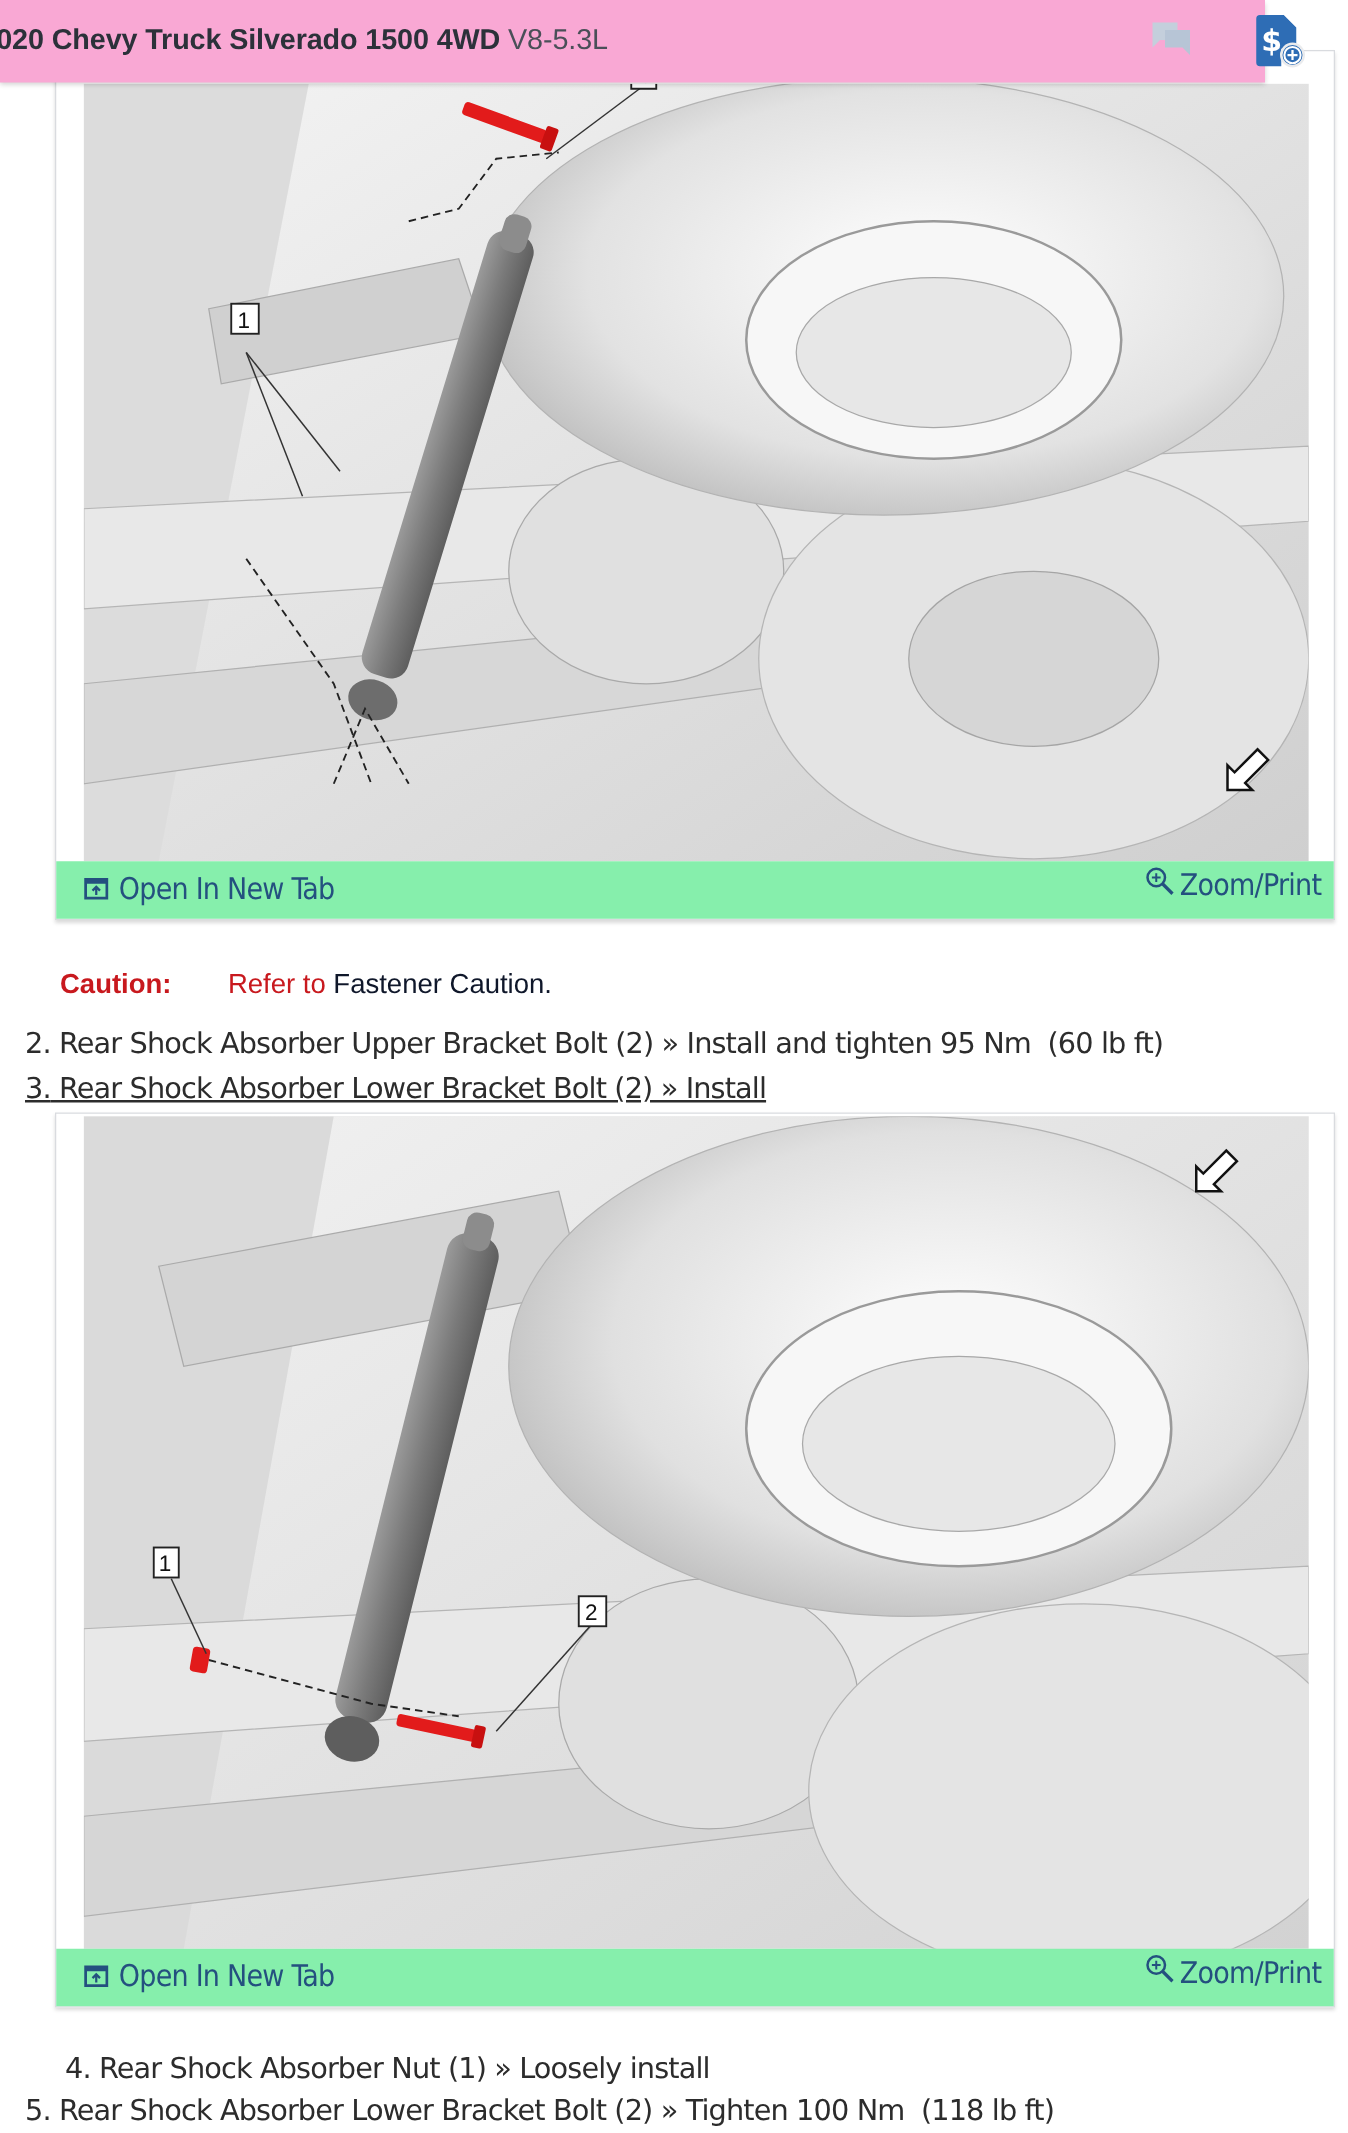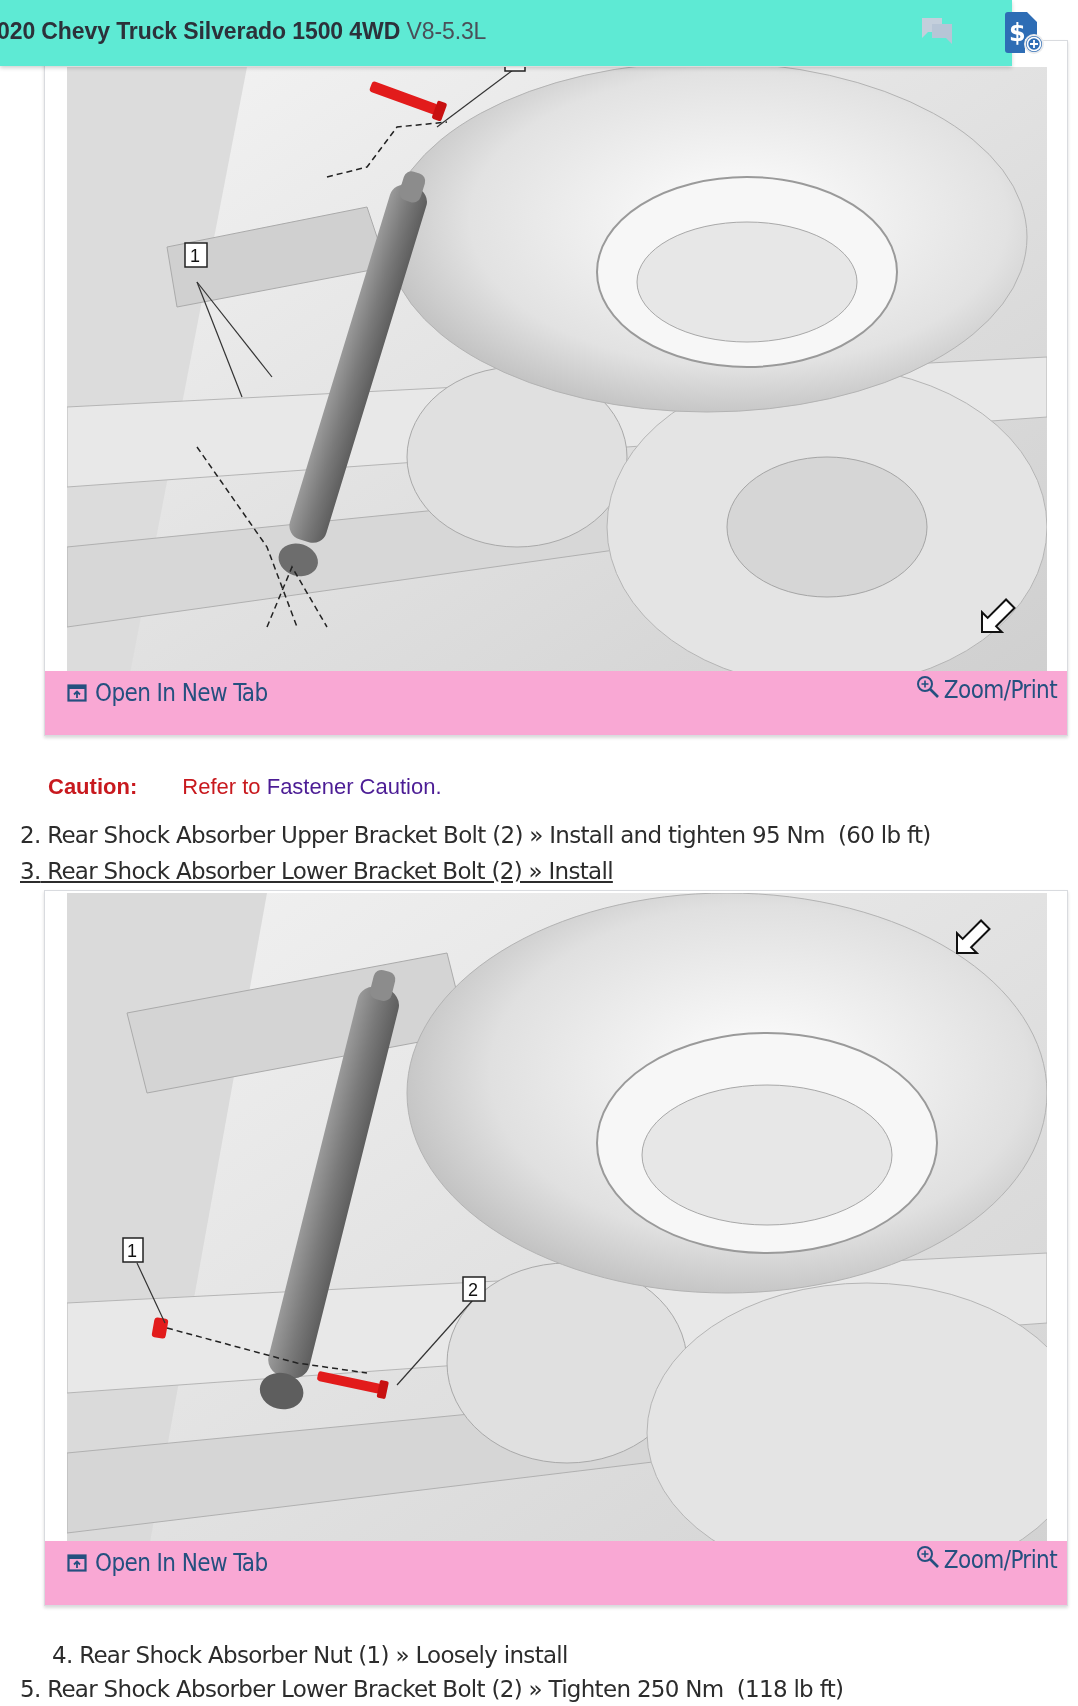--- a/index.html
+++ b/index.html
@@ -1,54 +1,54 @@
 <!DOCTYPE html>
 <html><head>
 <meta charset="utf-8">
 <style>
   * { box-sizing: border-box; margin: 0; padding: 0; }
   html, body { width: 1078px; height: 1706px; overflow: hidden; background: #ffffff; }
   body { font-family: "Liberation Sans", "DejaVu Sans", sans-serif; color: #2a2a2a; position: relative; }
 
   .topbar {
     position: absolute; left: 0; top: 0; width: 1012px; height: 66px;
-    background: #5eead4; box-shadow: 0 2px 4px rgba(0,0,0,0.18); z-index: 10;
+    background: #f9a8d4; box-shadow: 0 2px 4px rgba(0,0,0,0.18); z-index: 10;
   }
   .topbar .title {
     position: absolute; left: -3px; top: 18px; font-size: 23px; white-space: nowrap; color: #2c313a;
     letter-spacing: -0.1px;
   }
   .topbar .title .strong { font-weight: bold; }
   .topbar .title .light { color: #4a4f58; }
   .chat-icon { position: absolute; left: 920px; top: 16px; width: 34px; height: 30px; }
   .estimate-icon { position: absolute; left: 1003px; top: 11px; width: 42px; height: 44px; }
 
   .figure {
     position: absolute; left: 44px; width: 1024px;
     background: #ffffff; border: 1px solid #d9dbdf;
     box-shadow: 0 2px 3px rgba(0,0,0,0.15);
   }
   .figure .illus {
     position: absolute; left: 22px; background: #e9e9e9; overflow: hidden;
   }
   .figure .footer {
-    position: absolute; left: 0; right: 0; bottom: 0; height: 64px; background: #f9a8d4;
+    position: absolute; left: 0; right: 0; bottom: 0; height: 46px; background: #86efac;
   }
   .figure .footer .link {
     position: absolute; top: 8px; font-size: 24px; color: #24507f; display: flex; align-items: center; cursor: pointer;
     font-family: "DejaVu Sans", sans-serif; font-stretch: condensed; letter-spacing: -0.6px;
   }
   .figure .footer .open { left: 22px; }
   .figure .footer .zoom { right: 10px; top: 5px; }
   .figure .footer .ico { display: inline-block; margin-right: 8px; }
 
   .caution { position: absolute; left: 48px; top: 774px; font-size: 22px; white-space: nowrap; }
   .caution .label { color: #c8191e; font-weight: bold; }
   .caution .plain { color: #c8191e; margin-left: 39px; }
-  .caution .link { color: #4c1d95; cursor: pointer; }
+  .caution .link { color: #0f172a; cursor: pointer; }
 
   .step { position: absolute; left: 20px; font-size: 23px; color: #2c2c2c; white-space: nowrap;
           font-family: "DejaVu Sans", sans-serif; letter-spacing: -0.7px; }
   .step b { font-weight: normal; }
 </style>
 </head>
 <body>
 
 <div class="topbar">
   <div class="title">
@@ -225,14 +225,14 @@
       </svg>
       <span>Zoom/Print</span>
     </div>
   </div>
 </div>
 
 <div class="step" style="top: 1642px; margin-left: 32px;">
   <span>4.</span><span> Rear Shock Absorber Nut (1) » Loosely install</span>
 </div>
 <div class="step" style="top: 1676px;">
-  <span>5.</span><span> Rear Shock Absorber Lower Bracket Bolt (2) » Tighten </span><b>250 Nm</b>&nbsp;&nbsp;<b>(118 lb ft)</b>
+  <span>5.</span><span> Rear Shock Absorber Lower Bracket Bolt (2) » Tighten </span><b>100 Nm</b>&nbsp;&nbsp;<b>(118 lb ft)</b>
 </div>
 
 </body></html>

